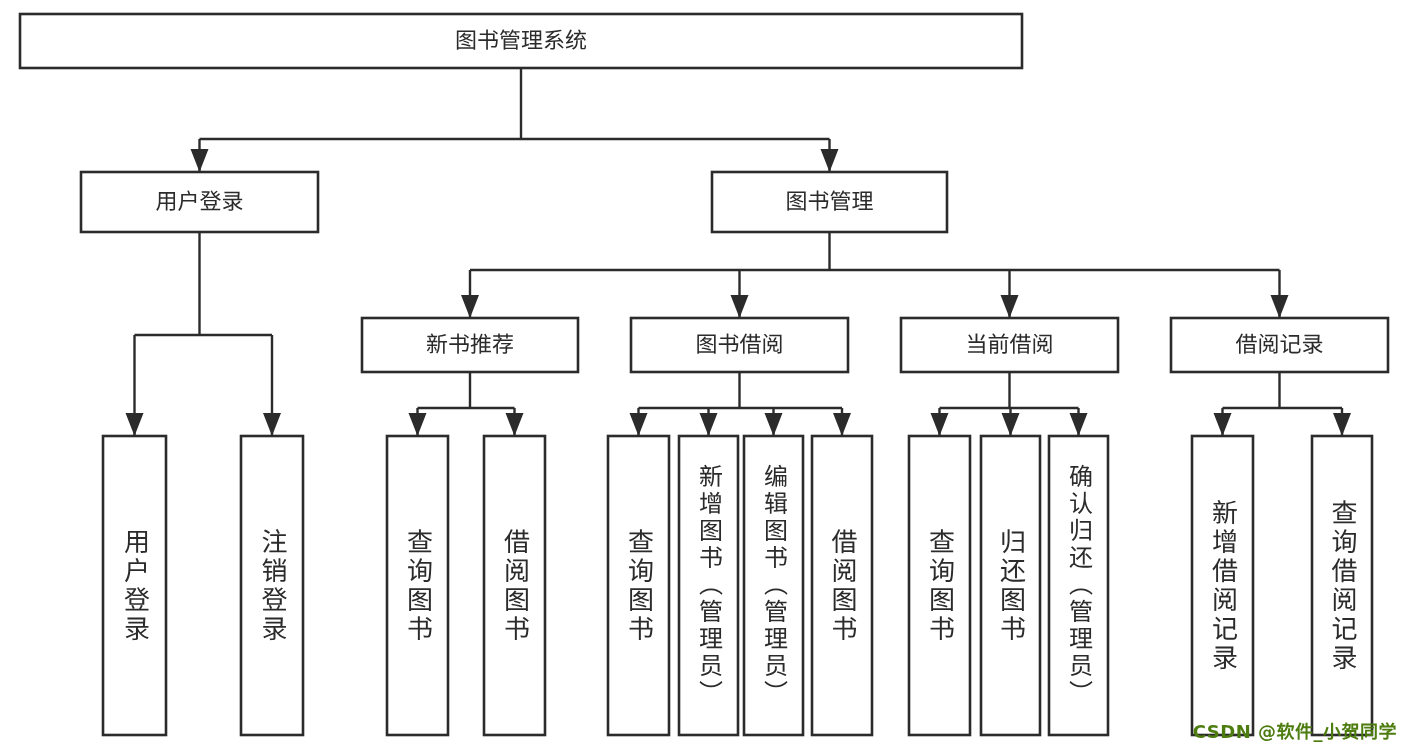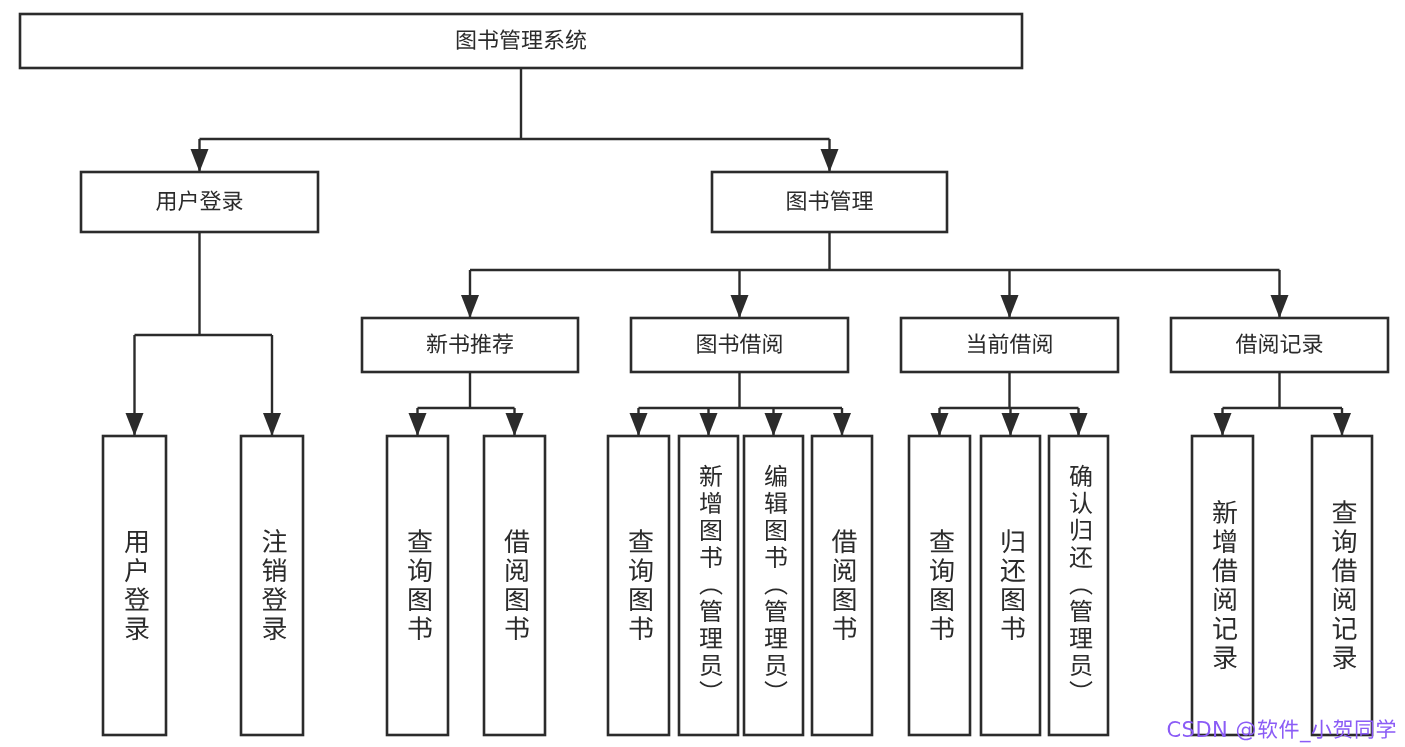--- a/index.html
+++ b/index.html
@@ -62,24 +62,25 @@
     justify-content: center;
     text-align: center;
     pointer-events: none;
     user-select: none;
   }
   .watermark {
     position: absolute;
     right: 8px;
     bottom: 4px;
     font-family: "DejaVu Sans", "Liberation Sans", sans-serif;
-    font-size: 21px;
-    color: #8b5cf6;
+    font-size: 18px;
+    color: #4d7c0f;
     letter-spacing: 0.5px;
     white-space: nowrap;
+    font-weight: bold;
   }
 </style>
 </head>
 <body>
 
 <div id="diagram-root">
 
   <svg class="diagram" viewBox="0 0 1405 747" xmlns="http://www.w3.org/2000/svg">
     <g id="connector-layer">
         <line x1="521" y1="68" x2="521" y2="139" class="connector"></line>

